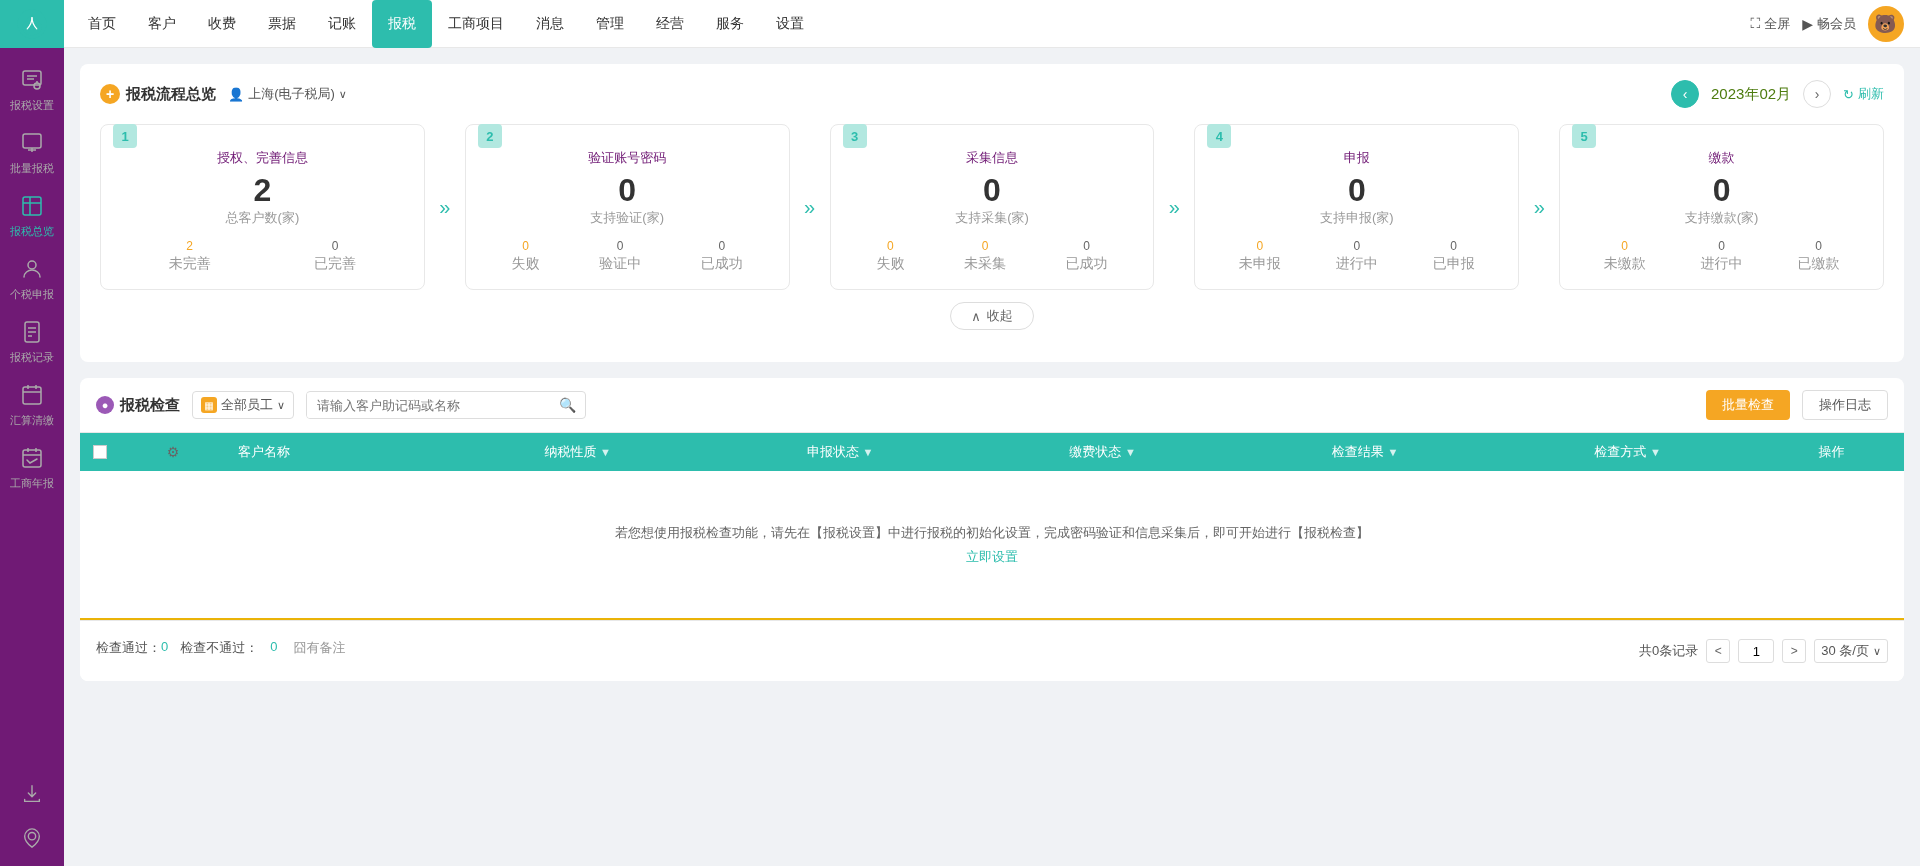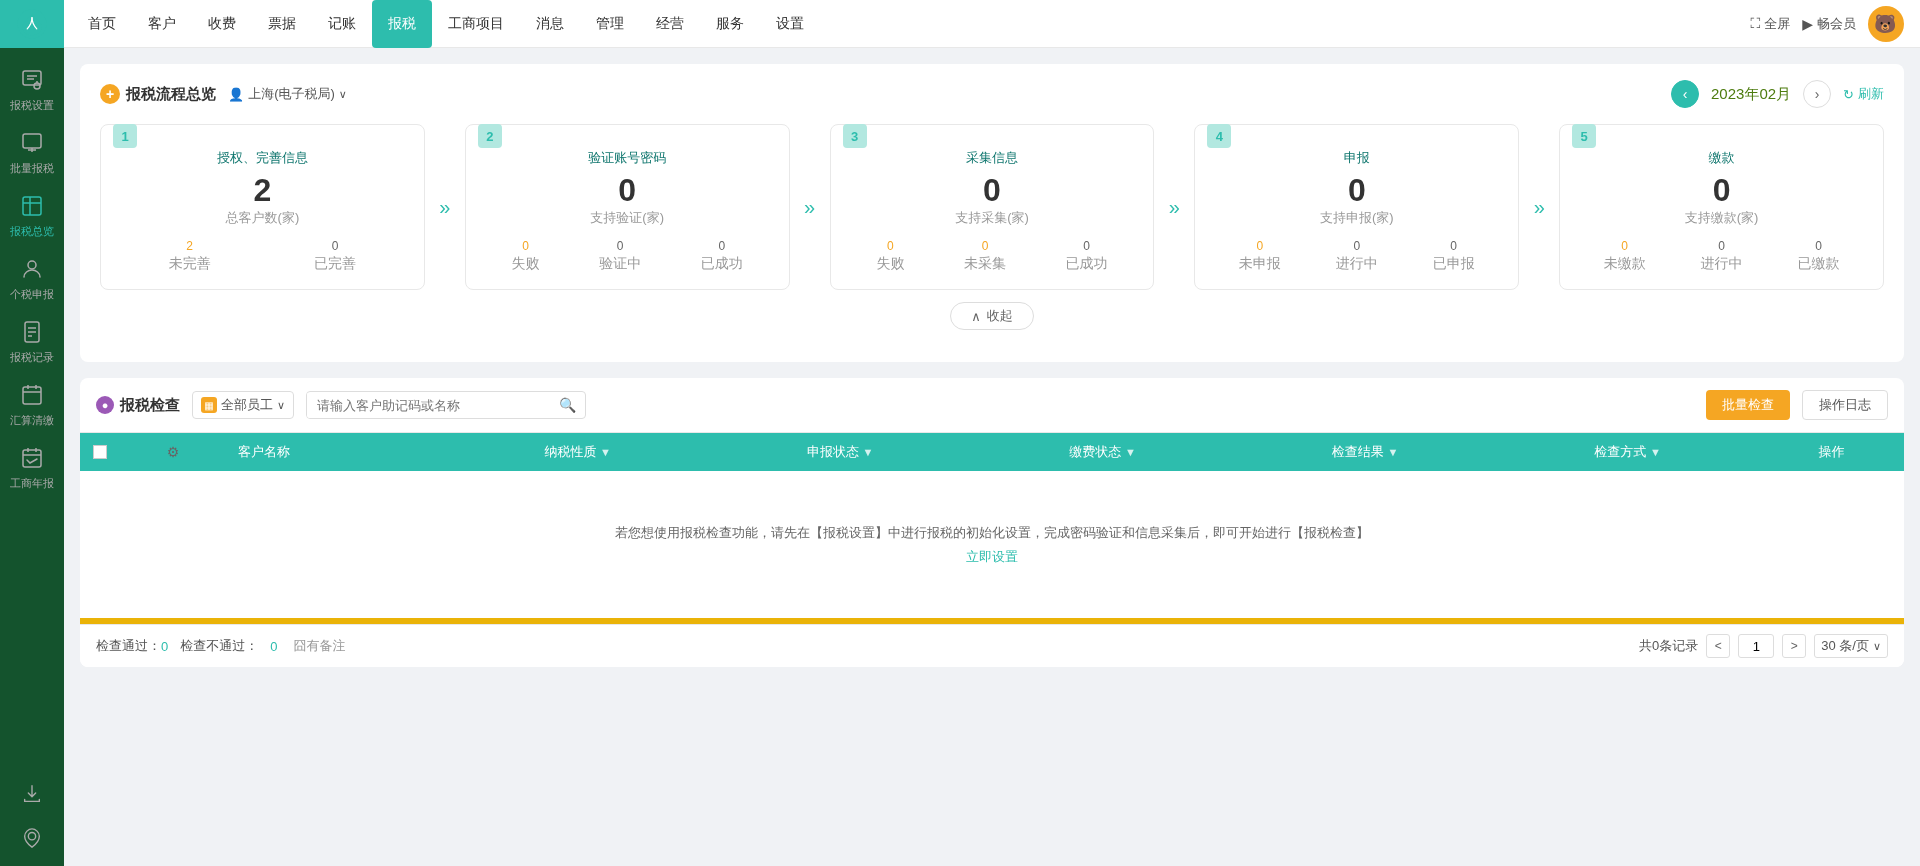--- a/index.html
+++ b/index.html
@@ -52,21 +52,21 @@
       background: #f5a623;
       border-radius: 50%;
       display: flex; align-items: center; justify-content: center;
       font-size: 18px;
     }
 
     
     .sidebar {
       position: fixed; top: 48px; left: 0; bottom: 0;
       width: 64px;
-      background: #14532d;
+      background: #701a75;
       display: flex; flex-direction: column; align-items: center;
       padding-top: 8px;
       z-index: 99;
       overflow: hidden;
     }
     .sidebar-item {
       width: 64px;
       padding: 10px 4px 6px;
       display: flex; flex-direction: column; align-items: center; gap: 4px;
       cursor: pointer;
@@ -154,21 +154,21 @@
     .step-num-badge {
       position: absolute; top: -1px; left: 12px;
       width: 24px; height: 24px;
       background: #b2e8e0;
       border-radius: 4px;
       display: flex; align-items: center; justify-content: center;
       color: #2dbdad; font-weight: bold; font-size: 13px;
     }
     .step-title {
       margin-top: 8px; margin-bottom: 4px;
-      font-size: 13px; color: #0f766e; text-align: center;
+      font-size: 13px; color: #701a75; text-align: center;
     }
     .step-count {
       font-size: 32px; font-weight: bold; color: #333;
       text-align: center; line-height: 1.2;
     }
     .step-subtitle {
       font-size: 13px; color: #999; text-align: center; margin-bottom: 12px;
     }
     .step-stats {
       display: flex; justify-content: space-around;
@@ -263,21 +263,21 @@
     .data-table thead tr {
       background: #2dbdad; color: #fff;
     }
     .data-table thead th {
       padding: 10px 12px; font-size: 13px; font-weight: normal;
       text-align: center; white-space: nowrap;
     }
     .data-table thead th:first-child { width: 40px; }
     .data-table thead th.left { text-align: left; }
     .data-table tbody td {
-      padding: 10px 20px; border-bottom: 6px solid #eab308;
+      padding: 10px 20px; border-bottom: 2px solid #eab308;
       text-align: center; font-size: 13px;
     }
     .th-filter { color: rgba(255,255,255,0.8); font-size: 11px; }
     .checkbox-cell { display: flex; align-items: center; justify-content: center; }
     .check-box {
       width: 14px; height: 14px; border: 1px solid #ccc;
       background: #fff; display: inline-block;
     }
     .gear-icon { color: #666; font-size: 14px; cursor: pointer; }
 
@@ -285,21 +285,21 @@
     .empty-state {
       padding: 40px 20px; text-align: center;
       color: #666; font-size: 13px; line-height: 1.8;
     }
     .empty-link {
       color: #2dbdad; cursor: pointer; text-decoration: none;
     }
 
     
     .table-footer {
-      display: flex; align-items: center; padding: 9px 16px;
+      display: flex; padding: 18px 16px;
       border-top: 1px solid #e8e8e8; font-size: 13px; color: #555;
       background: #fff;
     }
     .footer-link { color: #2dbdad; cursor: pointer; }
     .pagination {
       margin-left: auto;
       display: flex; align-items: center; gap: 8px;
     }
     .page-btn {
       width: 24px; height: 24px; border: 1px solid #ddd;

